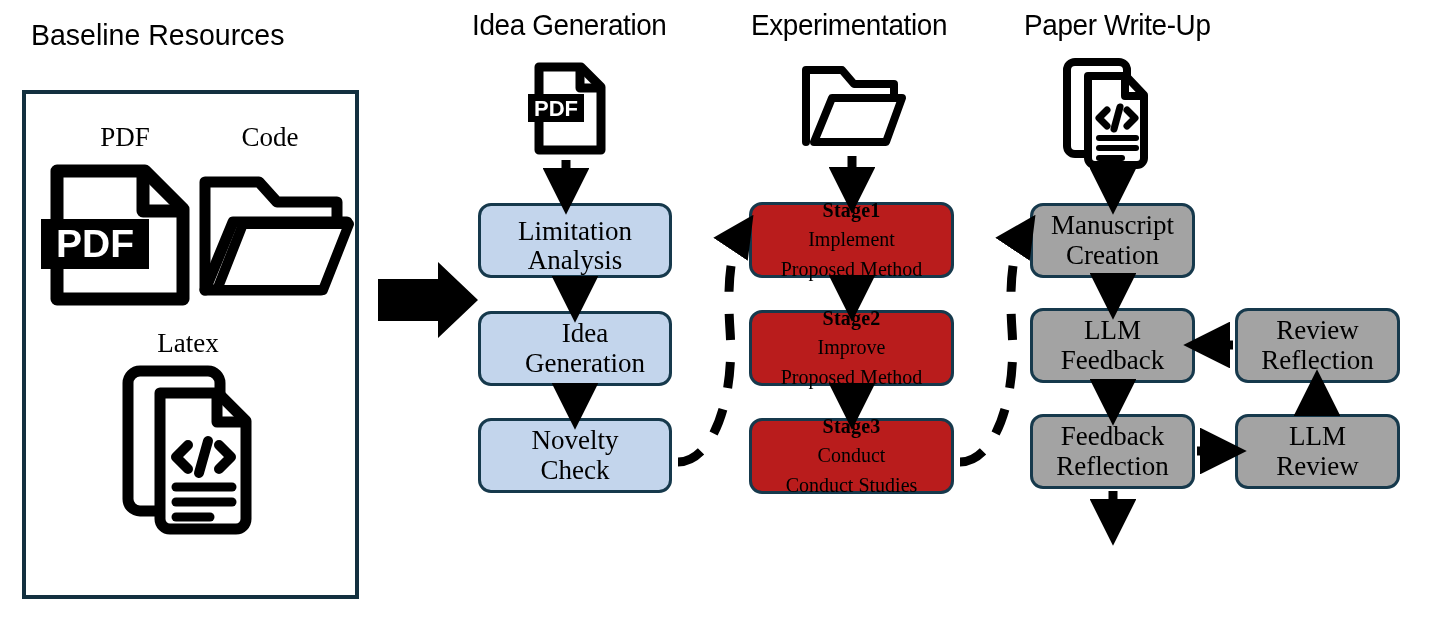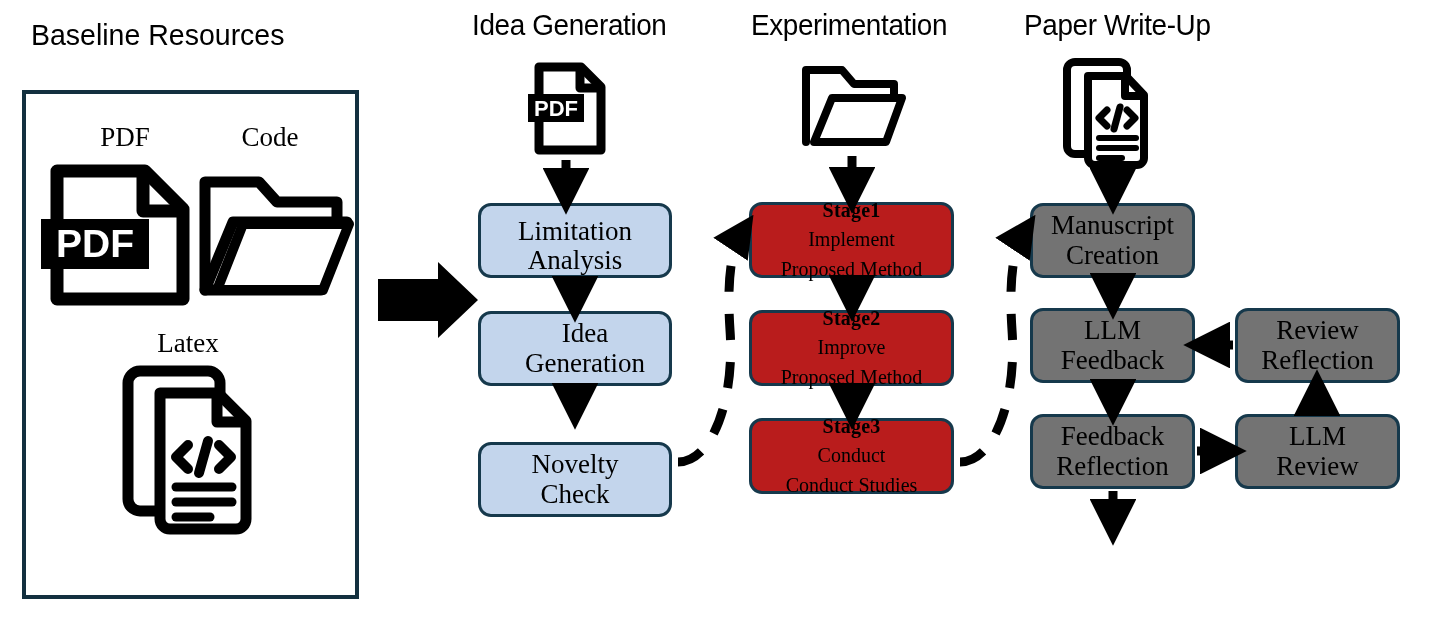--- a/index.html
+++ b/index.html
@@ -49,21 +49,21 @@
     flex-direction:column;
     align-items:center;
     justify-content:center;
     text-align:center;
     font-family:"Liberation Serif",serif;
     color:#000;
     line-height:1.08;
   }
   .node.blue{background:#c3d5ec;}
   .node.tan{background:#b91c1c;}
-  .node.gray{background:#737373;}
+  .node.gray{background:#a3a3a3;}
   .node .l1,.node .l2,.node .l3{display:block;white-space:nowrap;}
   .node.two  .l1,.node.two  .l2{font-size:27px;}
   .node.three .l1{font-size:20px;font-weight:bold;letter-spacing:0.2px;}
   .node.three .l2,.node.three .l3{font-size:20px;margin-top:8px;}
 
   svg.overlay{position:absolute;left:0;top:0;width:1441px;height:641px;pointer-events:none;}
   .icon{position:absolute;}
 </style>
 </head>
 <body>
@@ -148,21 +148,21 @@
   </div>
 
   <div class="node blue two" style="left:478px; top:203px; width:194px; height:75px;justify-content:flex-end;">
     <span class="l1">Limitation</span>
     <span class="l2">Analysis</span>
   </div>
   <div class="node blue two" style="left:478px; top:311px; width:194px; height:75px;padding-left:20px;">
     <span class="l1">Idea</span>
     <span class="l2">Generation</span>
   </div>
-  <div class="node blue two" style="left:478px; top:442px; width:194px; height:75px;align-items:center;">
+  <div class="node blue two" style="left:478px; top:418px; width:194px; height:75px;align-items:center;">
     <span class="l1">Novelty</span>
     <span class="l2">Check</span>
   </div>
 
   <div class="node tan three" style="left:749px; top:202px; width:205px; height:76px;">
     <span class="l1">Stage1</span>
     <span class="l2">Implement</span>
     <span class="l3">Proposed Method</span>
   </div>
   <div class="node tan three" style="left:749px; top:310px; width:205px; height:76px;">

